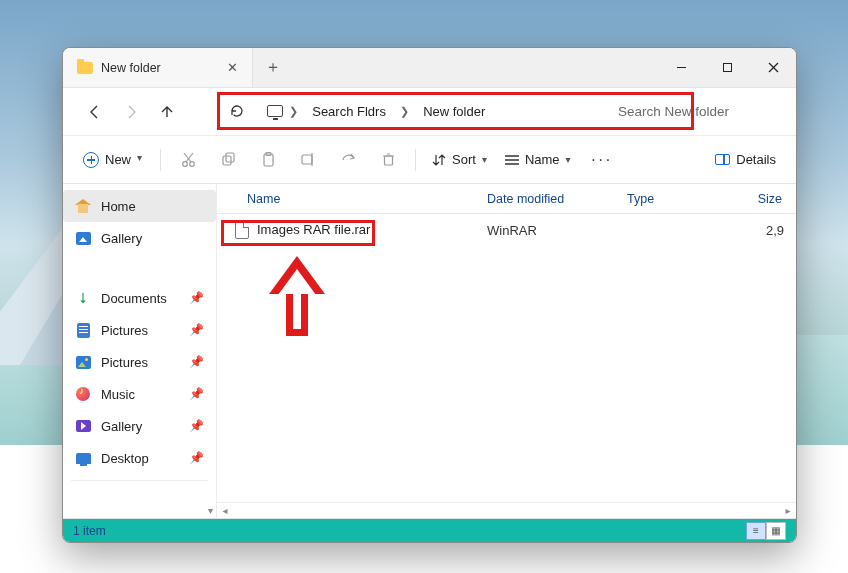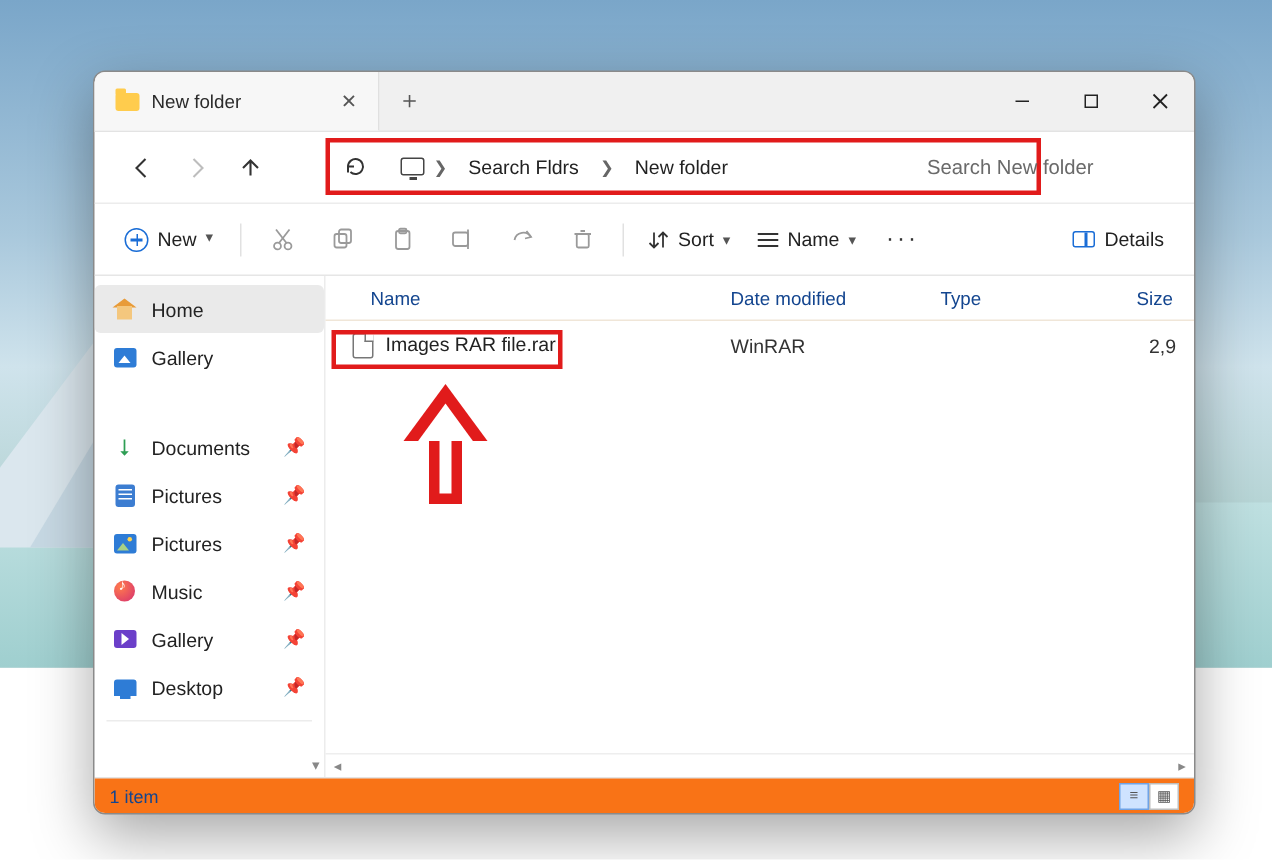--- a/index.html
+++ b/index.html
@@ -76,21 +76,21 @@
   .red-file-box { position:absolute; left:4px; top:36px; width:154px; height:26px; border:3px solid #e11b1b;}
   .arrow { position:absolute; left:52px; top:72px; }
   .arrow .head{width:0;height:0;border-left:28px solid transparent;border-right:28px solid transparent;border-bottom:38px solid #e11b1b;}
   .arrow .headIn{position:absolute;left:9px;top:13px;width:0;height:0;border-left:19px solid transparent;border-right:19px solid transparent;border-bottom:26px solid #fff;}
   .arrow .stem{position:absolute;left:17px;top:38px;width:22px;height:42px;border-left:7px solid #e11b1b;border-right:7px solid #e11b1b;border-bottom:7px solid #e11b1b;background:#fff;}
 
   .hscroll { height:16px; border-top:1px solid #eee; display:flex; align-items:center;}
   .hscroll .arrow-l,.hscroll .arrow-r{width:16px;text-align:center;font-size:10px;color:#888;}
   .hscroll .track{flex:1;height:8px;}
 
-  .statusbar { height:24px; border-top:1px solid #e4e4e4; display:flex; align-items:center; padding:0 10px; font-size:12px; color:#13458f; background:#f97316;}
+  .statusbar { height:24px; border-top:1px solid #e4e4e4; display:flex; align-items:center; padding:0 10px; font-size:12px; color:#13458f; background:#14b8a6;}
   .vmodes{margin-left:auto; display:flex; gap:0;}
   .vmode{width:20px;height:18px;border:1px solid #bdbdbd;display:flex;align-items:center;justify-content:center;font-size:10px;color:#555;background:#fff;}
   .vmode.active{background:#cfe3ff;border-color:#6fa3e6;}
 
   .ico-home{width:16px;height:14px;position:relative;}
   .ico-home .roof{position:absolute;left:0;top:0;width:0;height:0;border-left:8px solid transparent;border-right:8px solid transparent;border-bottom:6px solid #e89b39;}
   .ico-home .box{position:absolute;left:3px;top:5px;width:10px;height:9px;background:#f4c77e;}
   .ico-gallery{width:15px;height:13px;background:#2e7cd6;border-radius:2px;position:relative;}
   .ico-gallery:before{content:"";position:absolute;left:3px;top:5px;width:0;height:0;border-left:4px solid transparent;border-right:4px solid transparent;border-bottom:5px solid #fff;}
   .ico-dl{color:#2e9e54;font-size:15px;}

